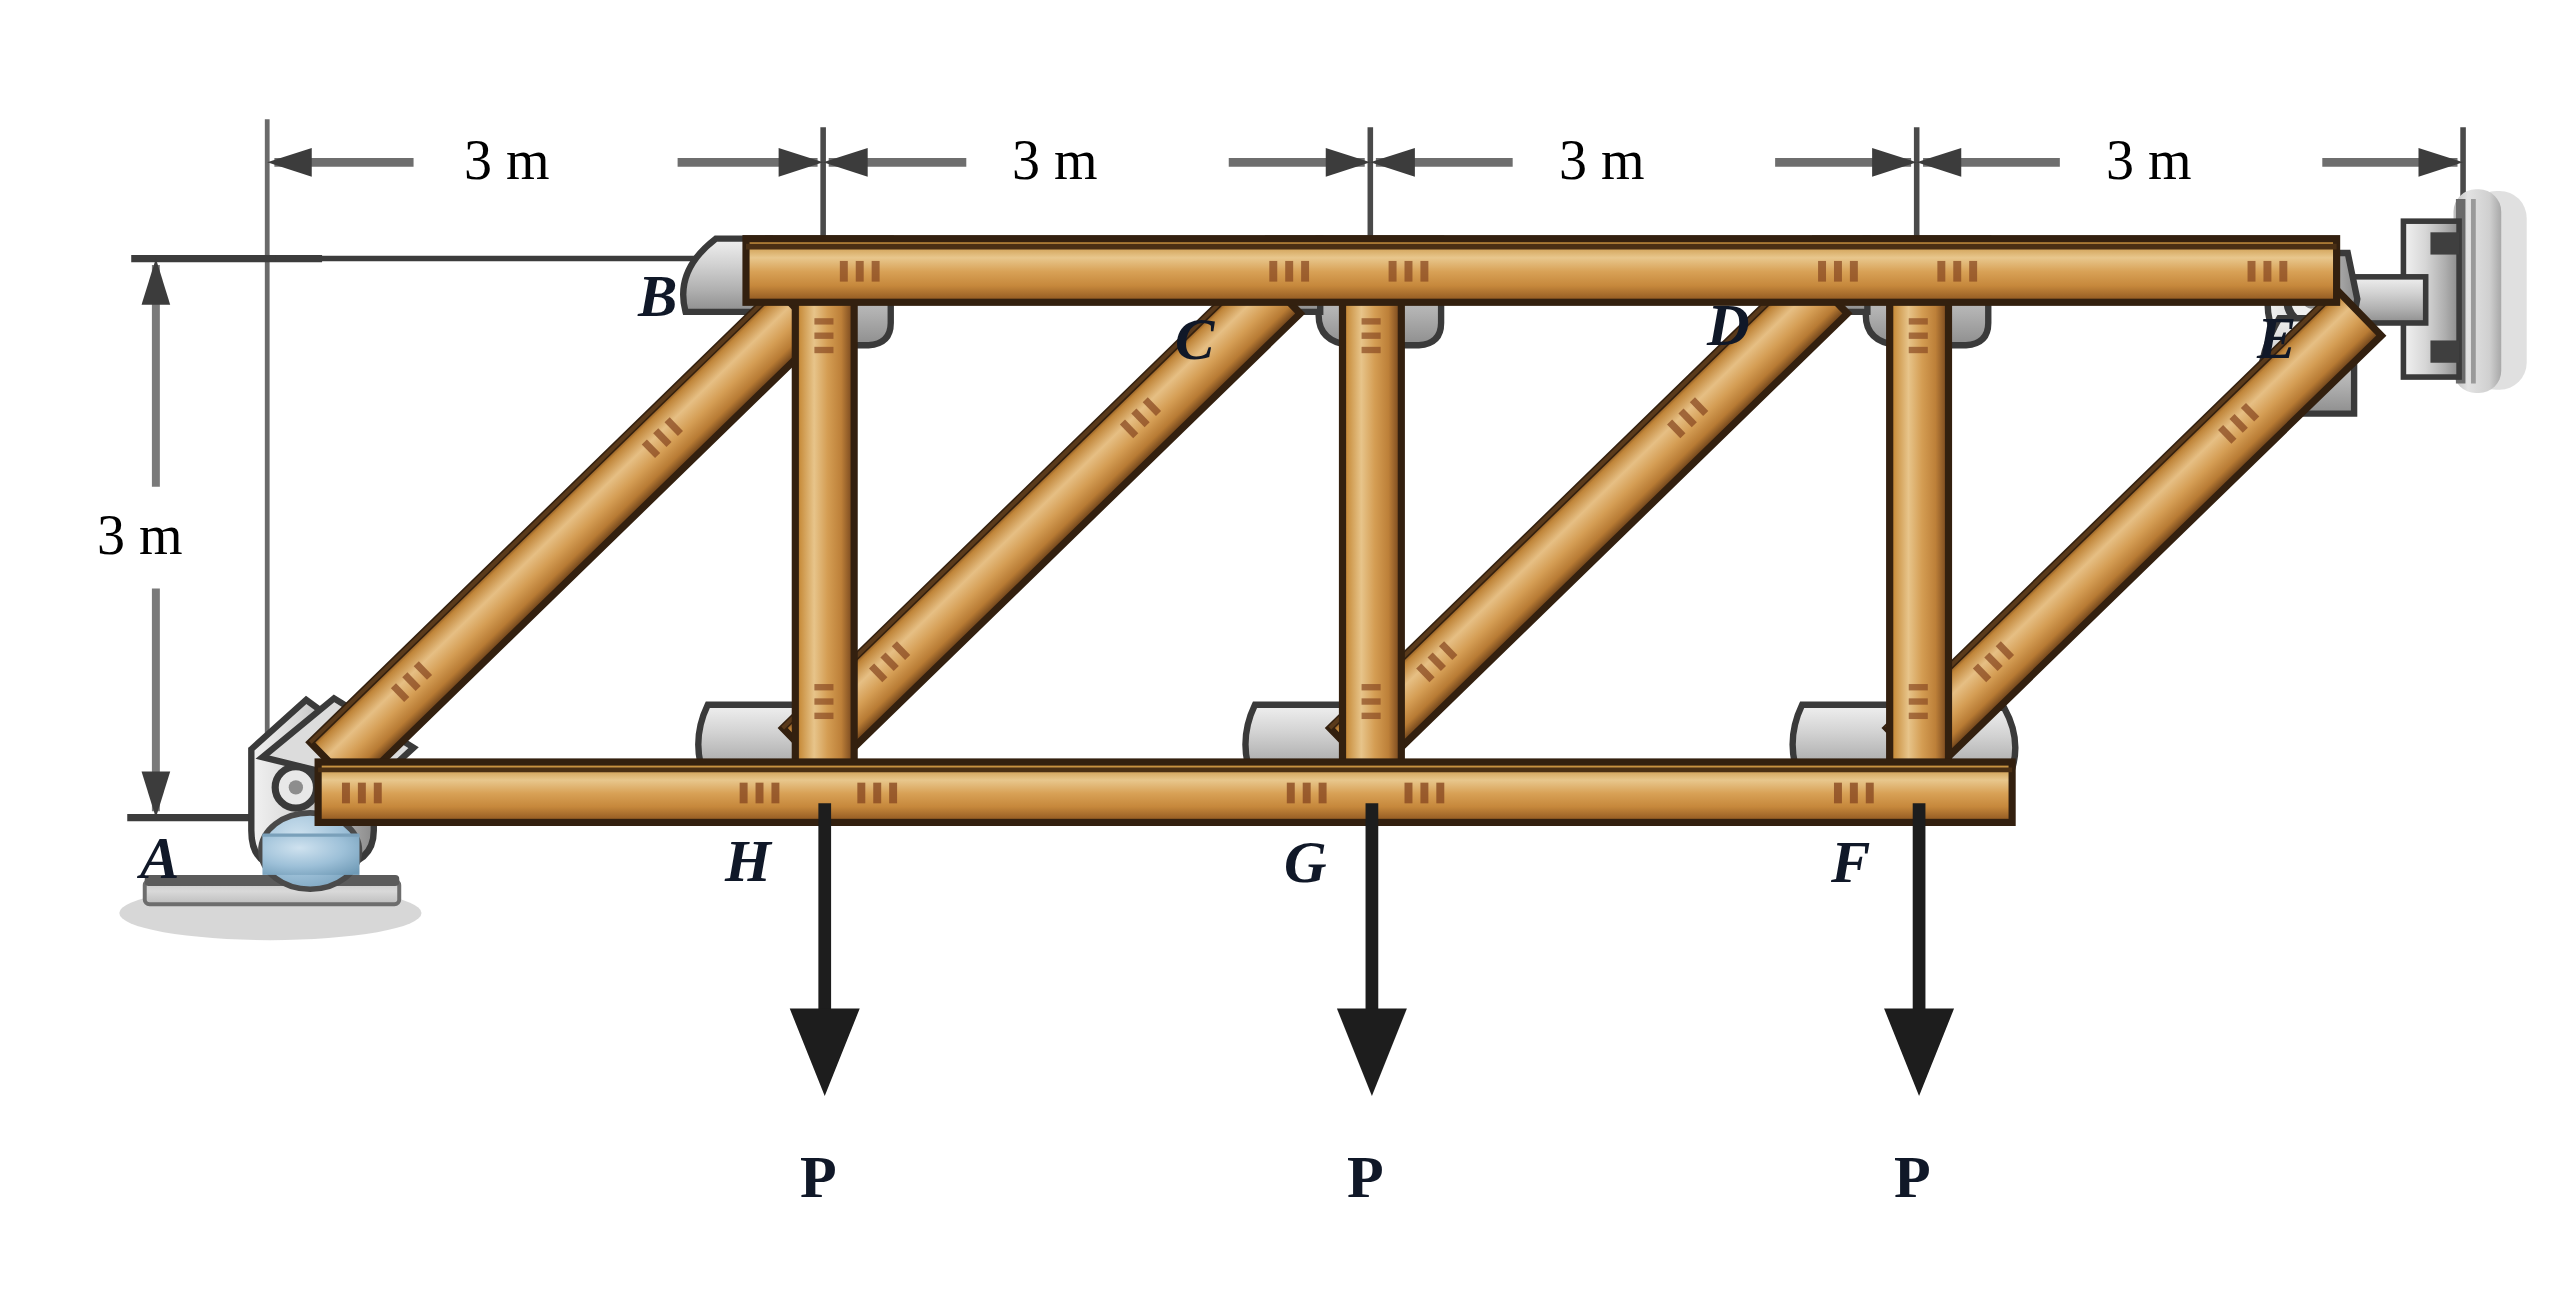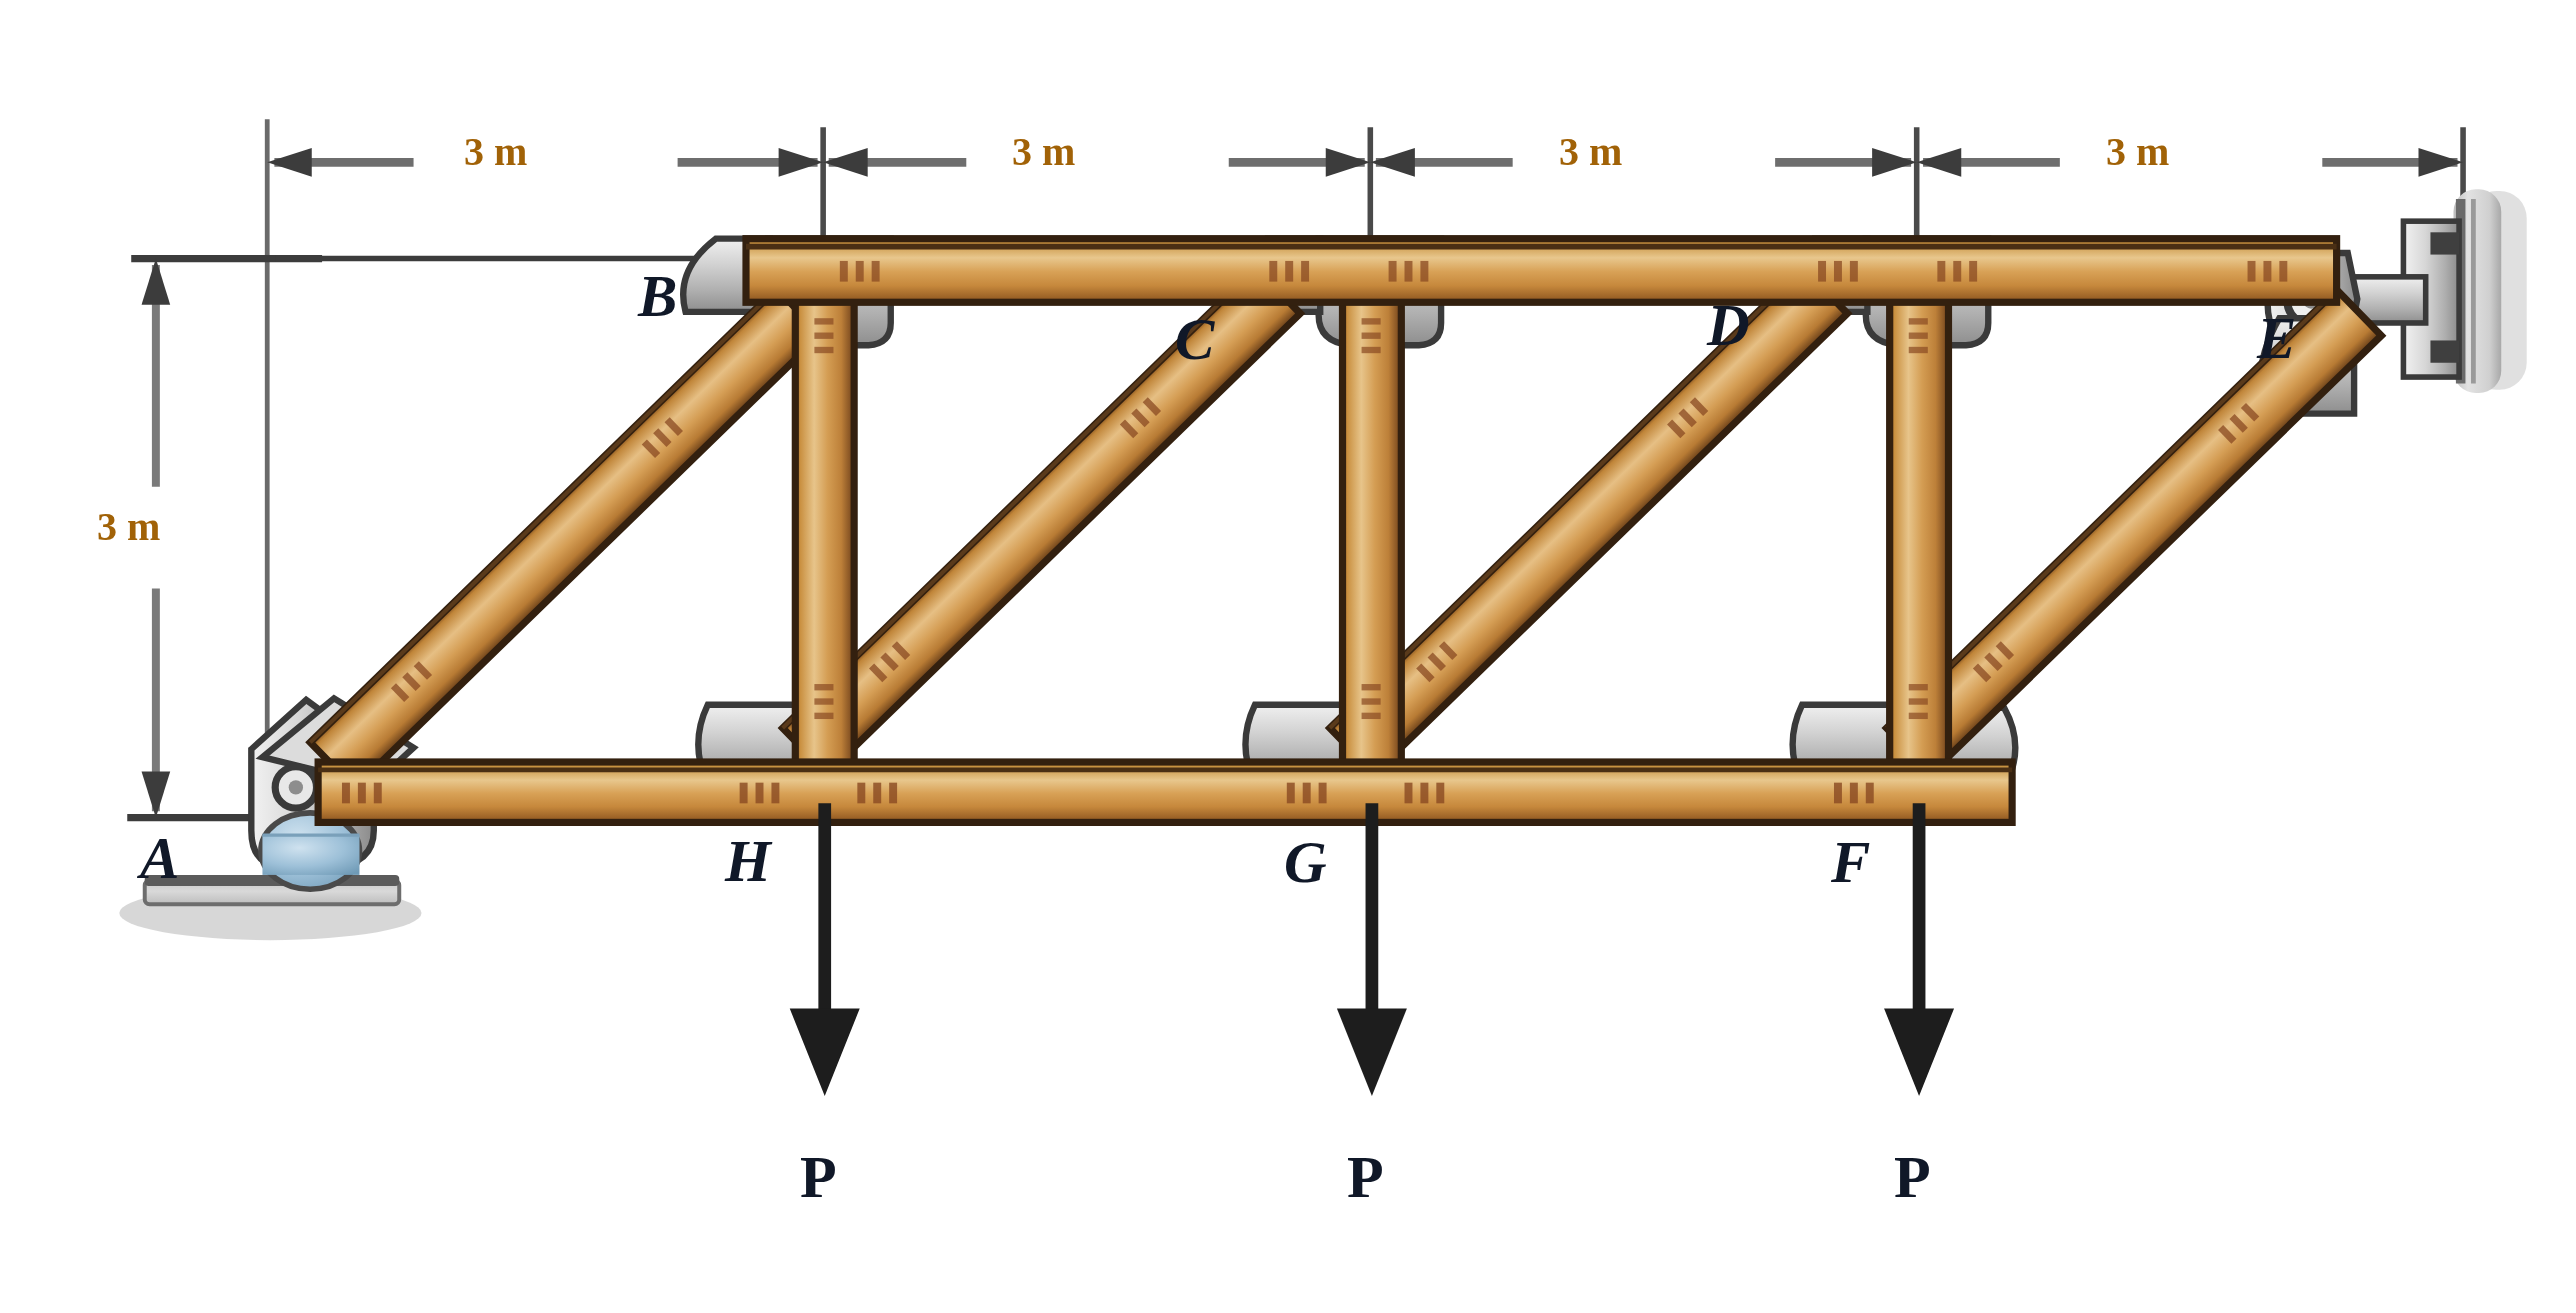--- a/index.html
+++ b/index.html
@@ -1,21 +1,21 @@
 <!DOCTYPE html>
 <html style="font-size:12.7px"><head>
 <meta charset="utf-8">
 <style>
   html,body{margin:0;padding:0;background:#ffffff;}
   body{font-family:"Liberation Serif",serif;}
   #stage{position:relative;width:2576px;height:1314px;background:#ffffff;overflow:hidden;}
   svg.layer{position:absolute;left:0;top:0;width:2576px;height:1314px;}
   .lbl{position:absolute;font-family:"Liberation Serif",serif;font-style:italic;font-weight:700;color:#101828;white-space:nowrap;line-height:1;}
   .lbl.joint{font-size:59px;}
-  .dim{position:absolute;font-family:"Liberation Serif",serif;font-weight:700;color:#a16207;font-size:40px;white-space:nowrap;line-height:1;}
+  .dim{position:absolute;font-family:"Liberation Serif",serif;font-weight:400;color:#000000;font-size:56px;white-space:nowrap;line-height:1;}
   .load{position:absolute;font-family:"Liberation Serif",serif;font-weight:700;font-style:normal;color:#101828;font-size:60px;white-space:nowrap;line-height:1;}
 </style>
 </head>
 <body>
 
 <div id="stage">
 
   <svg class="layer" viewBox="0 0 3239 1652">
     <defs>
 

